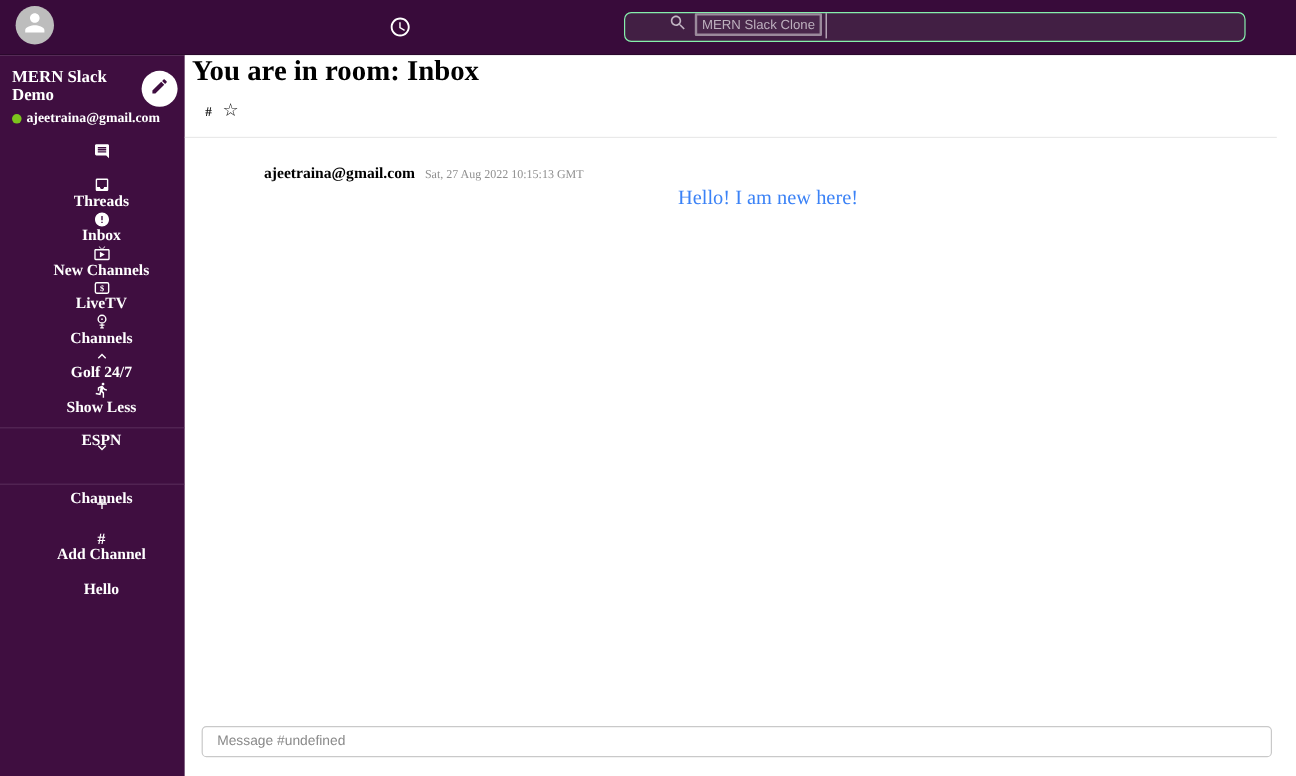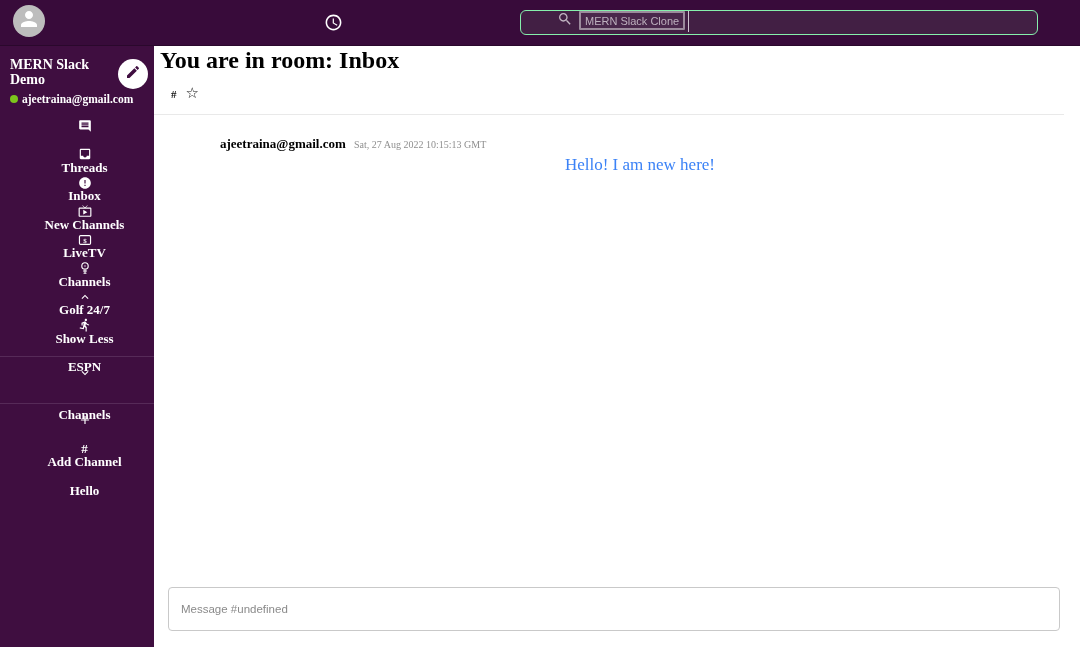--- a/index.html
+++ b/index.html
@@ -82,21 +82,21 @@
   .star-glyph { font-size:15px; color:#111; line-height:1; cursor:pointer; }
   .chat-header-rule { position:absolute; bottom:0; left:0; right:16px; border-bottom:1px solid #e9e9e9; }
 
   .chat-messages { flex:1; overflow:hidden; padding:21px 20px 0 66px; }
   .message { margin-bottom:28px; }
   .message-meta { margin:0; font-size:13px; font-weight:bold; color:#000; }
   .message-timestamp { font-size:10px; color:#8f8f8f; font-weight:normal; margin-left:5px; }
   .message-text { margin:3px 0 0 0; font-size:17px; color:#3b82f6;text-align:center; }
 
   .chat-input-wrap {
-    position:absolute; left:14px; right:20px; bottom:16px; height:44px;border-radius:14px;
+    position:absolute; left:14px; right:20px; bottom:16px; height:26px;border-radius:14px;
   }
   .chat-input {
     width:100%; height:100%; border:1px solid #c9c9c9; border-radius:4px;
     font-family:"Liberation Sans", sans-serif; font-size:11.5px; color:#555;
     padding:0 12px; outline:none; background:#fff;
   }
   .chat-input::placeholder { color:#8a8a8a; opacity:1; }
 </style>
 </head>
 <body>

